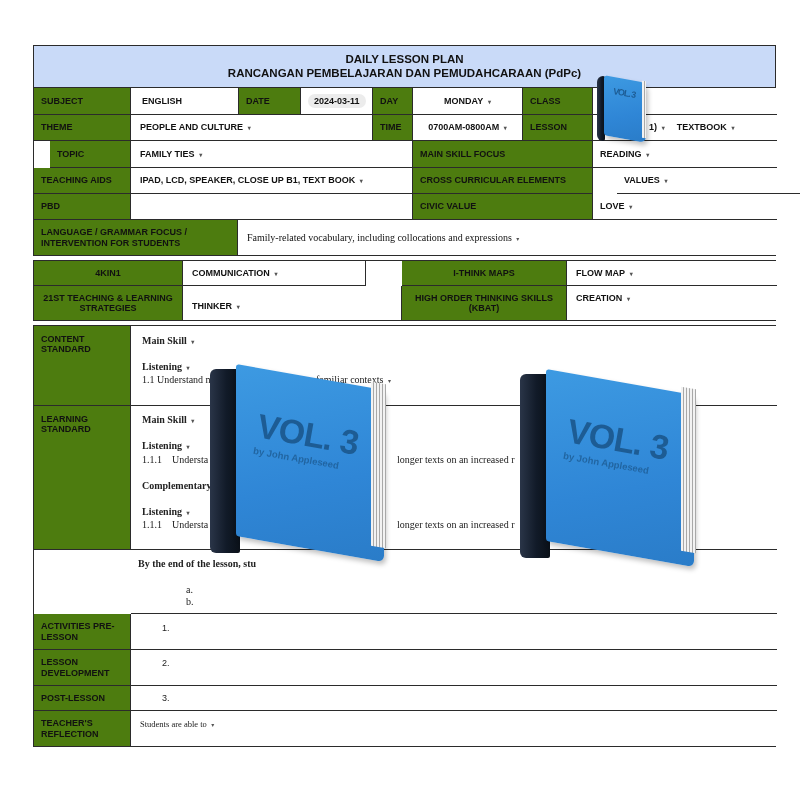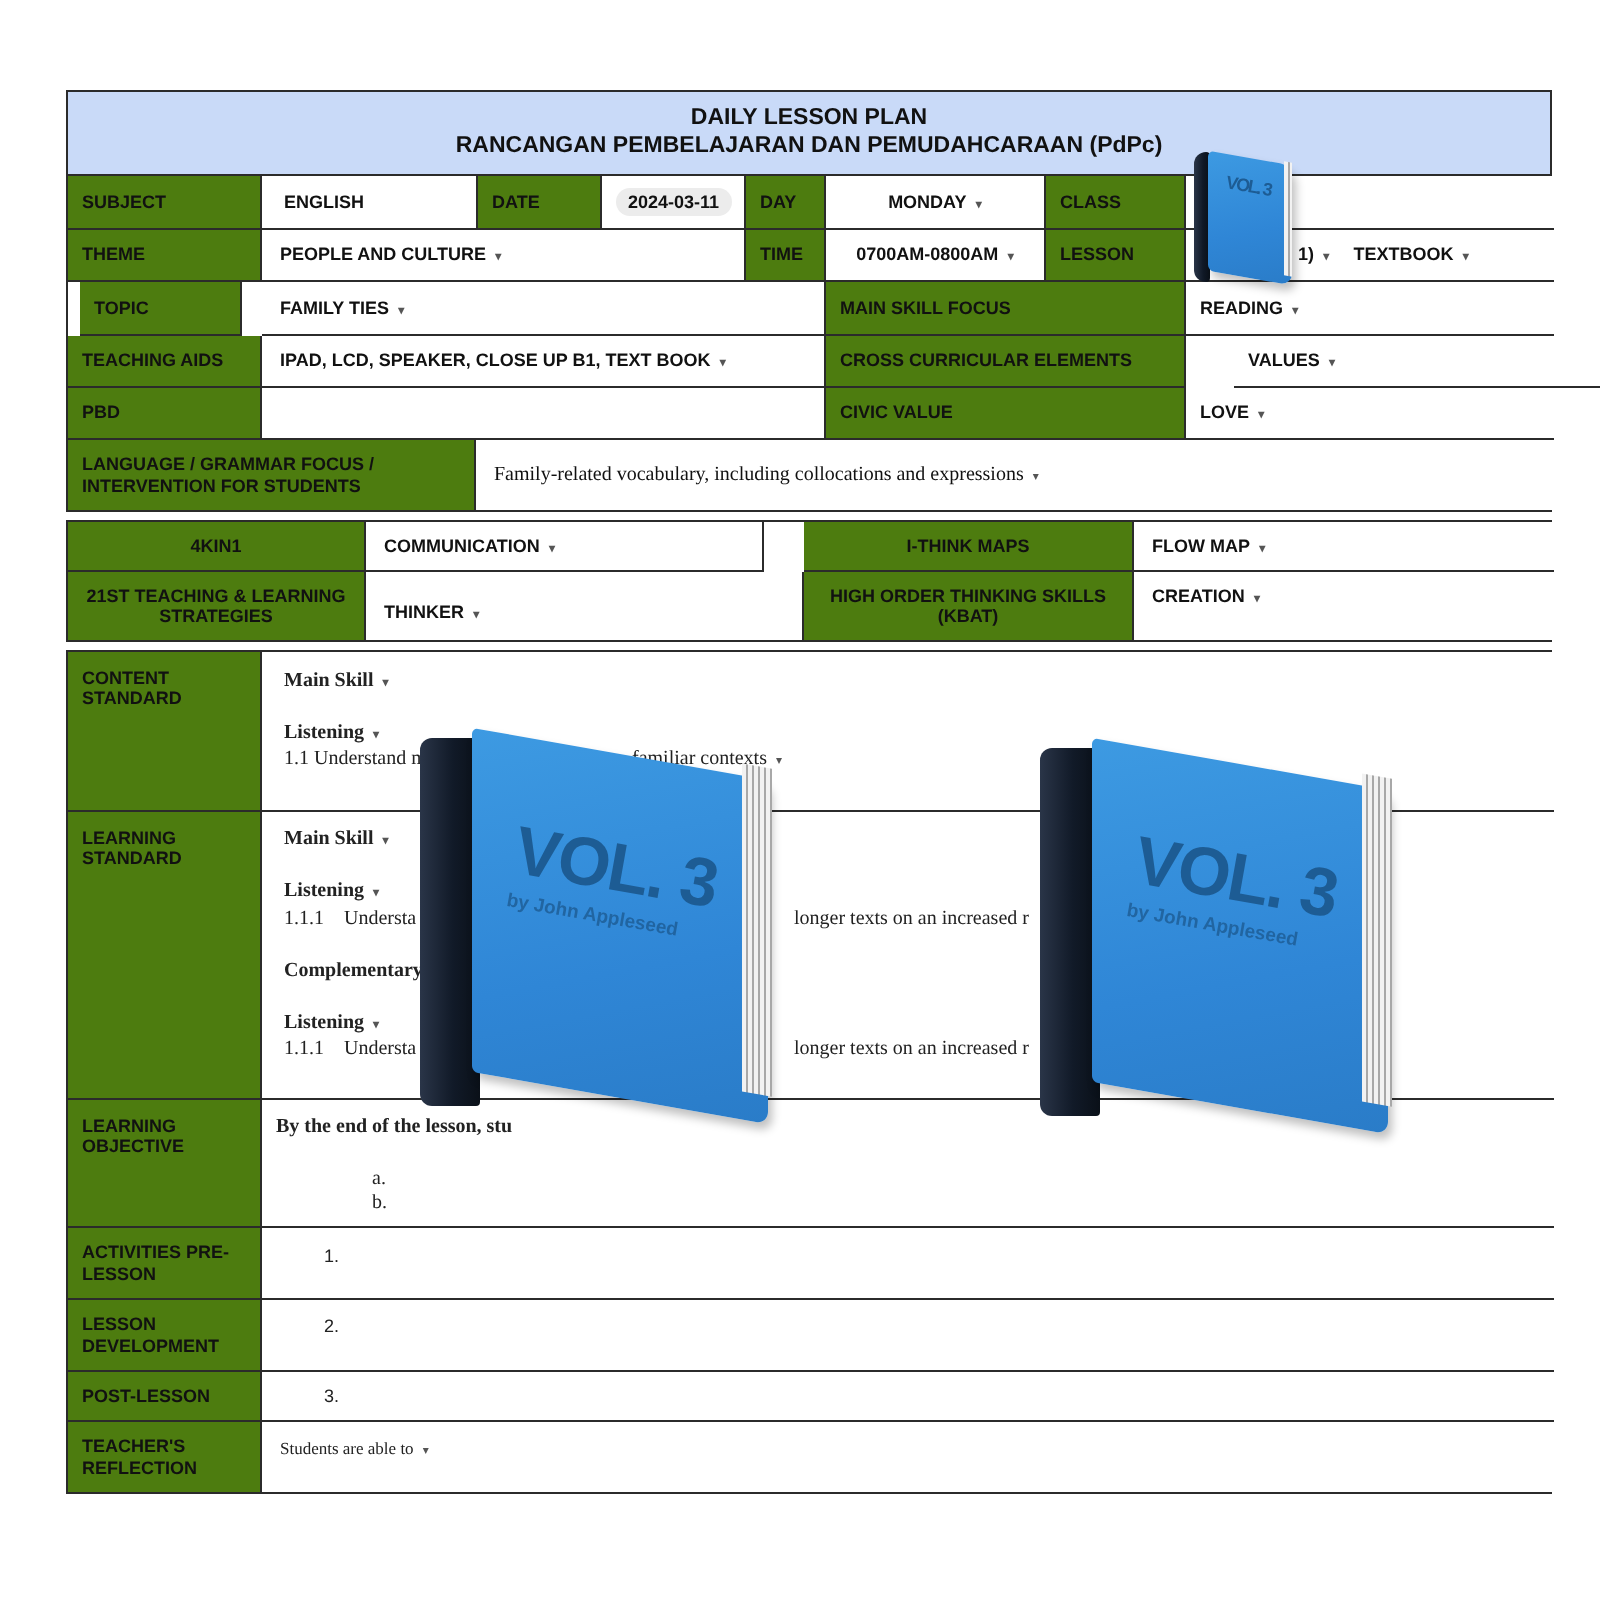--- a/index.html
+++ b/index.html
@@ -60,21 +60,21 @@
   <div class="cell hdr" style="left:339px; top:69px; width:40px; height:26px;">TIME</div>
   <div class="cell wh center" style="left:379px; top:69px; width:110px; height:26px;">
       <span class="dd">0700AM-0800AM</span>
     </div>
   <div class="cell hdr" style="left:489px; top:69px; width:70px; height:26px;">LESSON</div>
   <div class="cell wh noR" style="left:559px; top:69px; width:184px; height:26px; padding-left:56px;">
     <span class="dd">1)</span>
     <span class="dd" style="margin-left:12px;">TEXTBOOK</span>
   </div>
 
-  <div class="cell hdr" style="left:6px; top:95px; width:81px; height:27px;">TOPIC</div>
+  <div class="cell hdr" style="left:16px; top:95px; width:81px; height:27px;">TOPIC</div>
   <div class="cell wh" style="left:97px; top:95px; width:282px; height:27px; padding-left:9px;">
       <span class="dd">FAMILY TIES</span>
     </div>
   <div class="cell hdr" style="left:379px; top:95px; width:180px; height:27px;">MAIN SKILL FOCUS</div>
   <div class="cell wh noR" style="left:559px; top:95px; width:184px; height:27px;">
       <span class="dd">READING</span>
     </div>
 
   <div class="cell hdr" style="left:0; top:122px; width:97px; height:26px;">TEACHING AIDS</div>
   <div class="cell wh" style="left:97px; top:122px; width:282px; height:26px; padding-left:9px;">
@@ -93,21 +93,21 @@
     </div>
 
   <div class="cell hdr noB" style="left:0; top:174px; width:204px; height:35px;">LANGUAGE / GRAMMAR FOCUS / INTERVENTION FOR STUDENTS</div>
   <div class="cell wh serif noR noB" style="left:204px; top:174px; width:539px; height:35px; padding-left:9px;">
       <span class="dd">Family-related vocabulary, including collocations and expressions</span>
     </div>
 </div>
 
 <div class="tbl" style="left:33px; top:260px; width:743px; height:61px;">
   <div class="cell hdr center" style="left:0; top:0; width:149px; height:25px;">4KIN1</div>
-  <div class="cell wh" style="left:149px; top:0; width:199px; height:25px; padding-left:9px;">
+  <div class="cell wh" style="left:149px; top:0; width:183px; height:25px; padding-left:9px;">
       <span class="dd">COMMUNICATION</span>
     </div>
   <div class="cell hdr center" style="left:368px; top:0; width:165px; height:25px;">I-THINK MAPS</div>
   <div class="cell wh noR" style="left:533px; top:0; width:210px; height:25px; padding-left:9px;">
       <span class="dd">FLOW MAP</span>
     </div>
 
   <div class="cell hdr center noB" style="left:0; top:25px; width:149px; height:34px;">21ST TEACHING &amp; LEARNING STRATEGIES</div>
   <div class="cell wh noB" style="left:149px; top:25px; width:219px; height:34px; padding-left:9px; align-items:center; padding-top:7px;">
       <span class="dd">THINKER</span>
@@ -115,21 +115,20 @@
   <div class="cell hdr center noB" style="left:368px; top:25px; width:165px; height:34px;">HIGH ORDER THINKING SKILLS (KBAT)</div>
   <div class="cell wh noR noB" style="left:533px; top:25px; width:210px; height:34px; padding-left:9px; align-items:flex-start; padding-top:7px;">
       <span class="dd">CREATION</span>
     </div>
 </div>
 
 <div class="tbl" style="left:33px; top:325px; width:743px; height:422px;">
 
   <div class="cell hdr" style="left:0; top:0; width:97px; height:80px; align-items:flex-start; padding-top:8px;">CONTENT STANDARD</div>
   <div class="cell hdr" style="left:0; top:80px; width:97px; height:144px; align-items:flex-start; padding-top:8px;">LEARNING STANDARD</div>
-  <div class="cell hdr" style="left:0; top:224px; width:97px; height:64px; align-items:flex-start; padding-top:8px;">LEARNING OBJECTIVE</div>
   <div class="cell hdr" style="left:0; top:288px; width:97px; height:36px;">ACTIVITIES PRE-LESSON</div>
   <div class="cell hdr" style="left:0; top:324px; width:97px; height:36px;">LESSON DEVELOPMENT</div>
   <div class="cell hdr" style="left:0; top:360px; width:97px; height:25px;">POST-LESSON</div>
   <div class="cell hdr noB" style="left:0; top:385px; width:97px; height:35px;">TEACHER'S REFLECTION</div>
 
   <div class="cell wh noR" style="left:97px; top:0; width:646px; height:80px;"></div>
   <div class="cell wh noR" style="left:97px; top:80px; width:646px; height:144px;"></div>
   <div class="cell wh noR" style="left:97px; top:224px; width:646px; height:64px;"></div>
   <div class="cell wh noR" style="left:97px; top:288px; width:646px; height:36px;"></div>
   <div class="cell wh noR" style="left:97px; top:324px; width:646px; height:36px;"></div>

